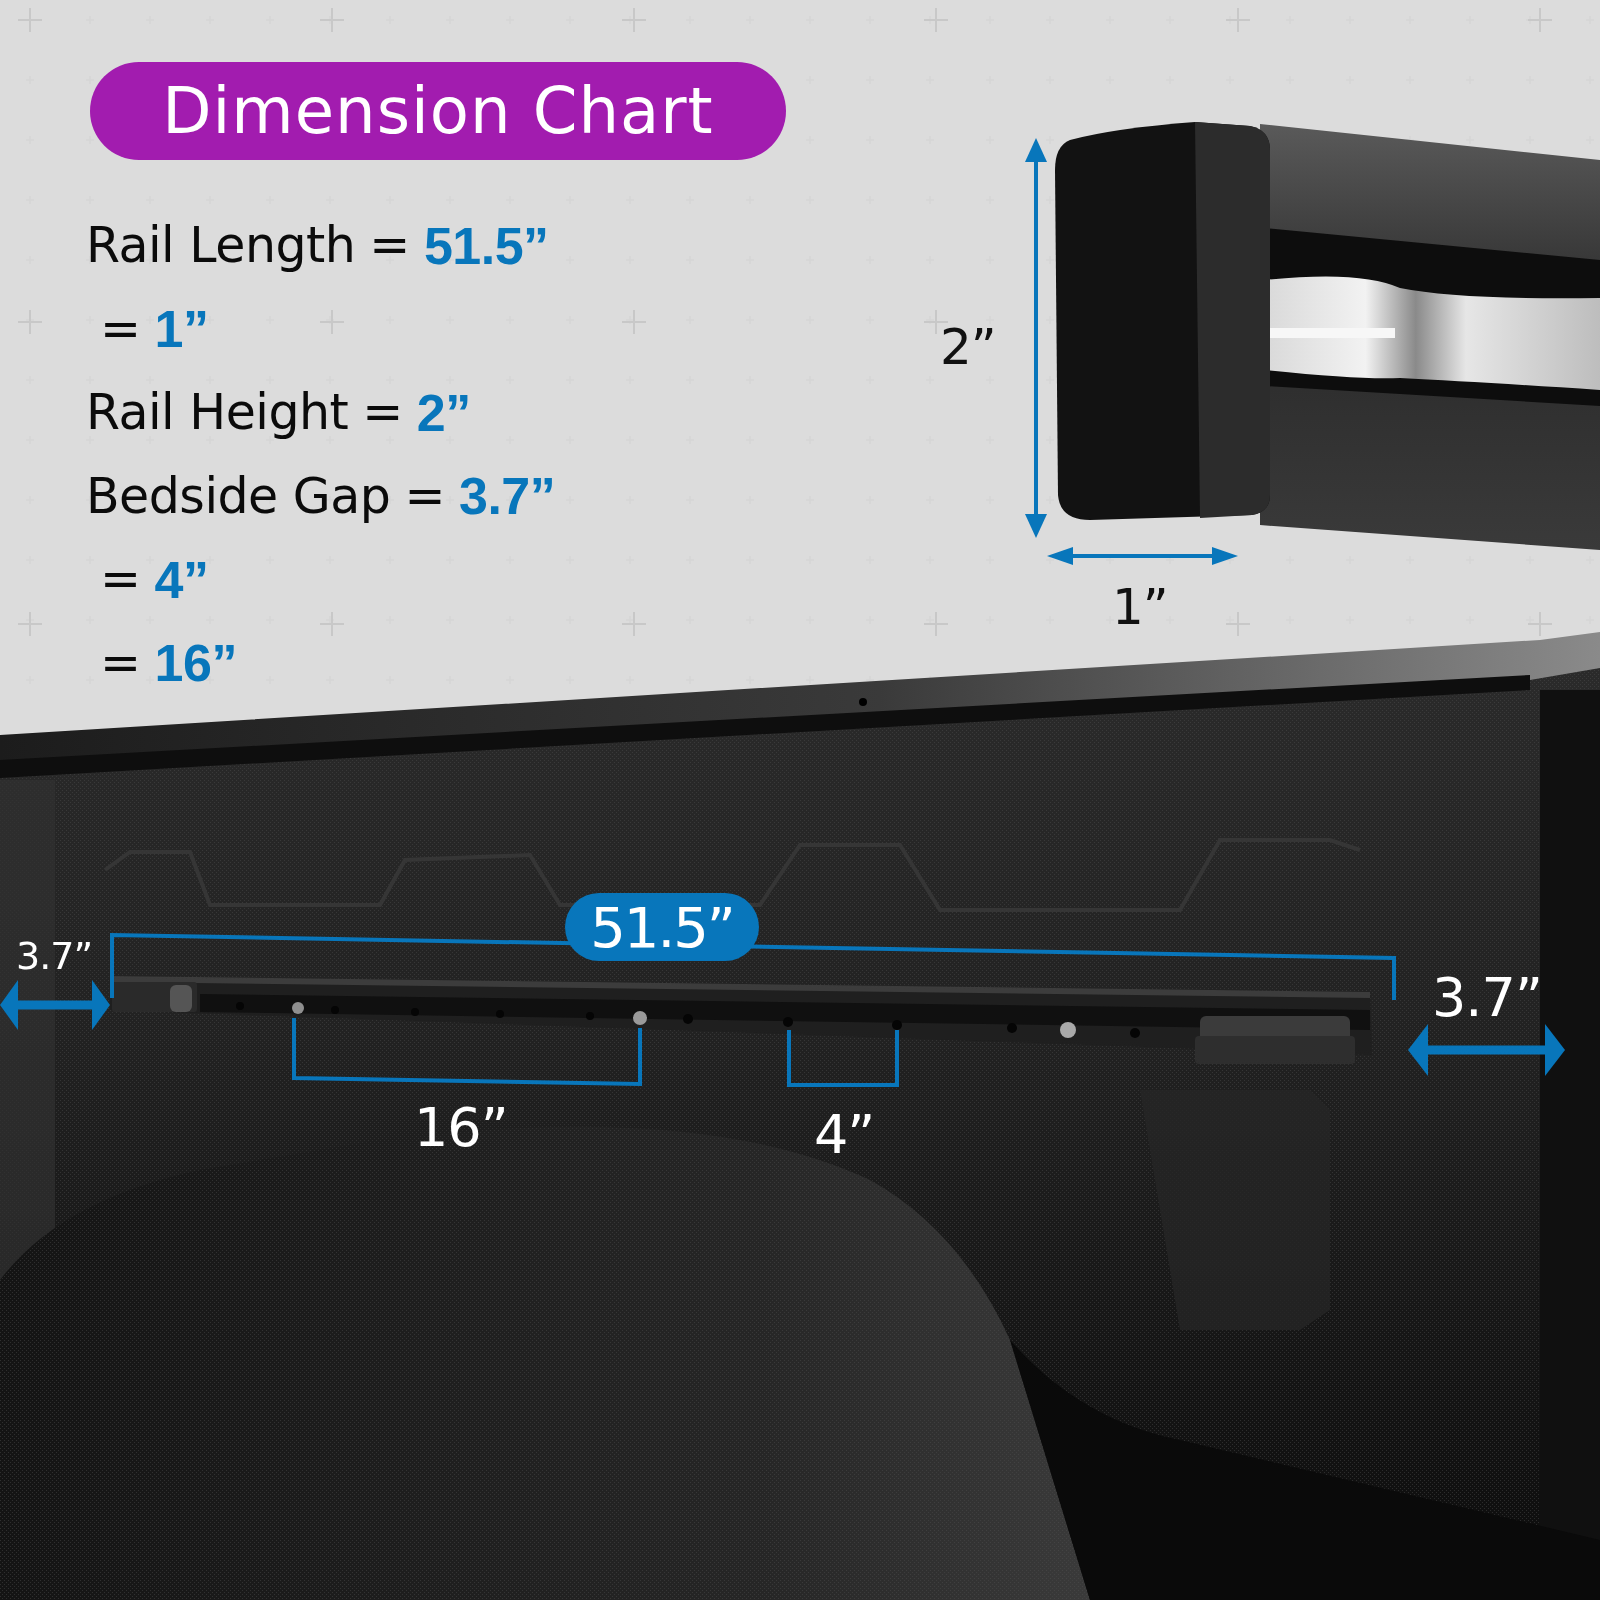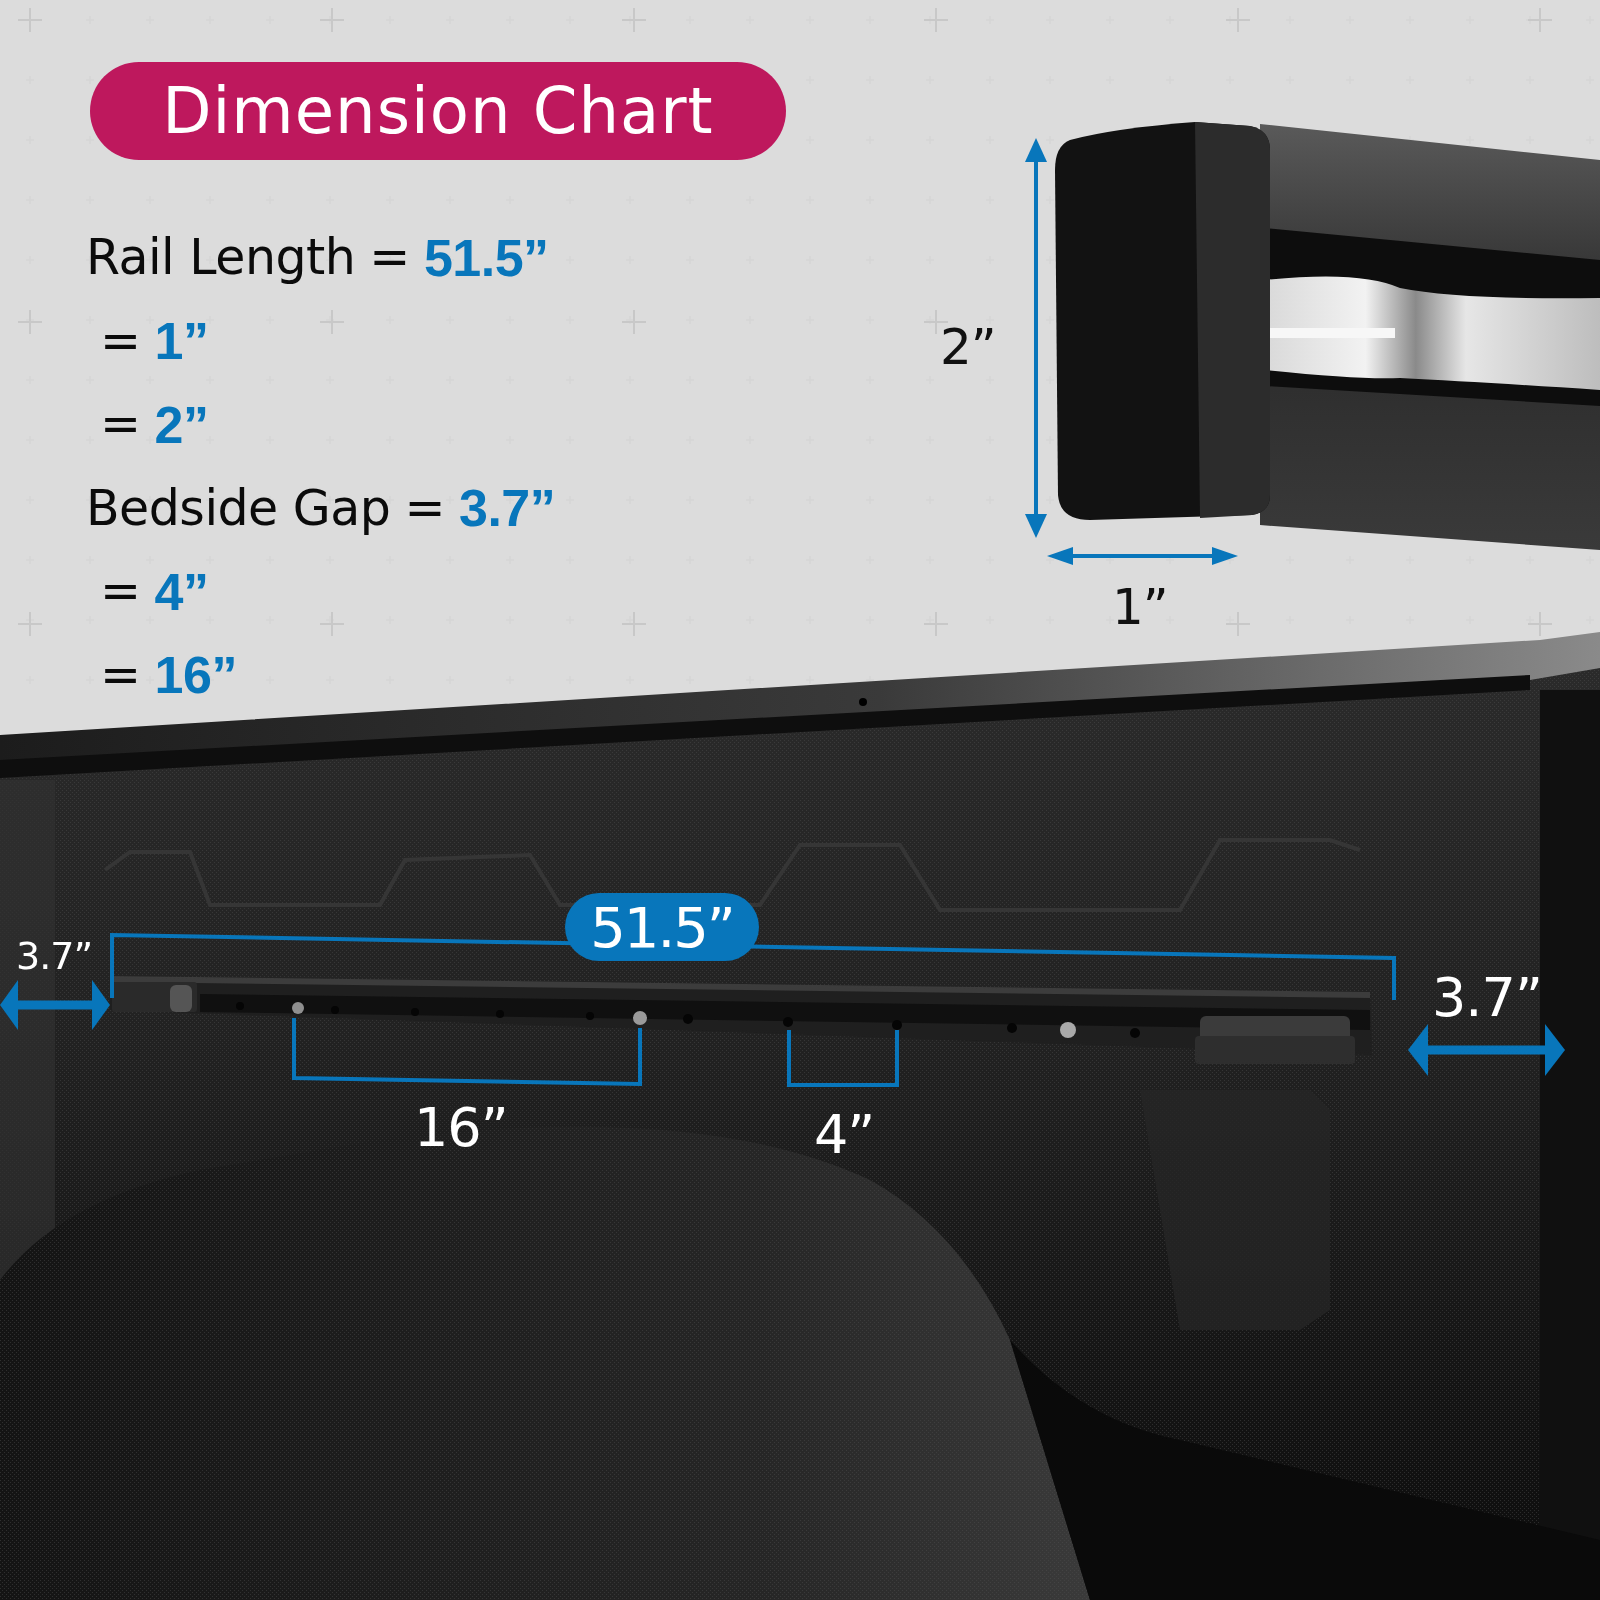--- a/index.html
+++ b/index.html
@@ -15,30 +15,30 @@
     background-color: #f4f4f4;
     background-image:
       linear-gradient(#dcdcdc, #dcdcdc),
       linear-gradient(#dcdcdc, #dcdcdc);
   }
   .bg-grid svg { position: absolute; left: 0; top: 0; }
 
   
   .title-pill {
     position: absolute; left: 90px; top: 62px; width: 696px; height: 98px;
-    background: #be185d; border-radius: 49px;
+    background: #a21caf; border-radius: 49px;
     display: flex; align-items: center; justify-content: center;
   }
   .title-pill span {
     color: #fff; font-size: 64px; font-weight: 400; letter-spacing: 1px;
     font-family: "DejaVu Sans", sans-serif;
   }
 
   
-  .spec-list { position: absolute; left: 86px; top: 216px; text-align: right; }
+  .spec-list { position: absolute; left: 86px; top: 204px; text-align: right; }
   .spec-row {
     height: 83.5px; display: flex; align-items: center;
     font-size: 49px; color: #0b0b0b; white-space: nowrap;
     font-family: "DejaVu Sans", sans-serif; letter-spacing: -0.5px;
   }
   .spec-row .eq { margin: 0 14px; }
   .spec-row .val { color: #0876bb; font-weight: 700; font-family: "Liberation Sans", sans-serif; font-size: 52px; }
 
   
   .profile { position: absolute; left: 940px; top: 110px; width: 660px; height: 560px; }
@@ -87,20 +87,21 @@
   <div class="spec-row">
     <span>Rail Length</span>
     <span class="eq">=</span>
     <span class="val">51.5”</span>
   </div>
   <div class="spec-row">
     <span class="eq">=</span>
     <span class="val">1”</span>
   </div>
   <div class="spec-row">
+    <span>Rail Height</span>
     <span class="eq">=</span>
     <span class="val">2”</span>
   </div>
   <div class="spec-row">
     <span>Bedside Gap</span>
     <span class="eq">=</span>
     <span class="val">3.7”</span>
   </div>
   <div class="spec-row">
     <span class="eq">=</span>

